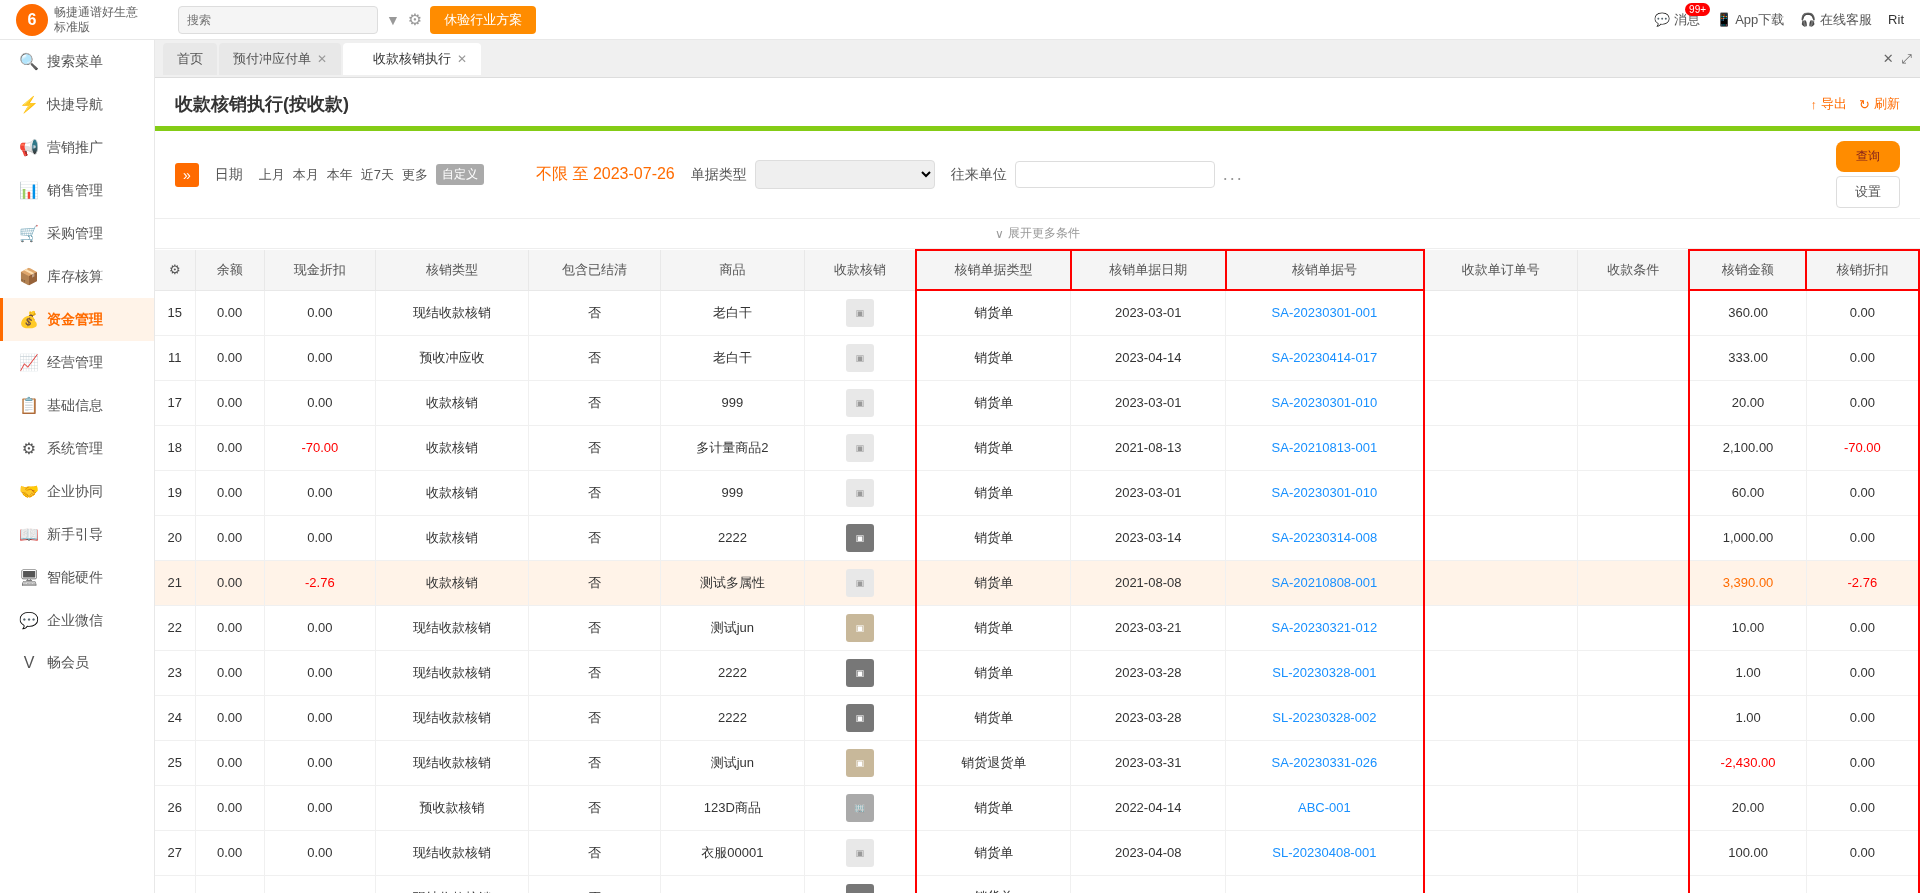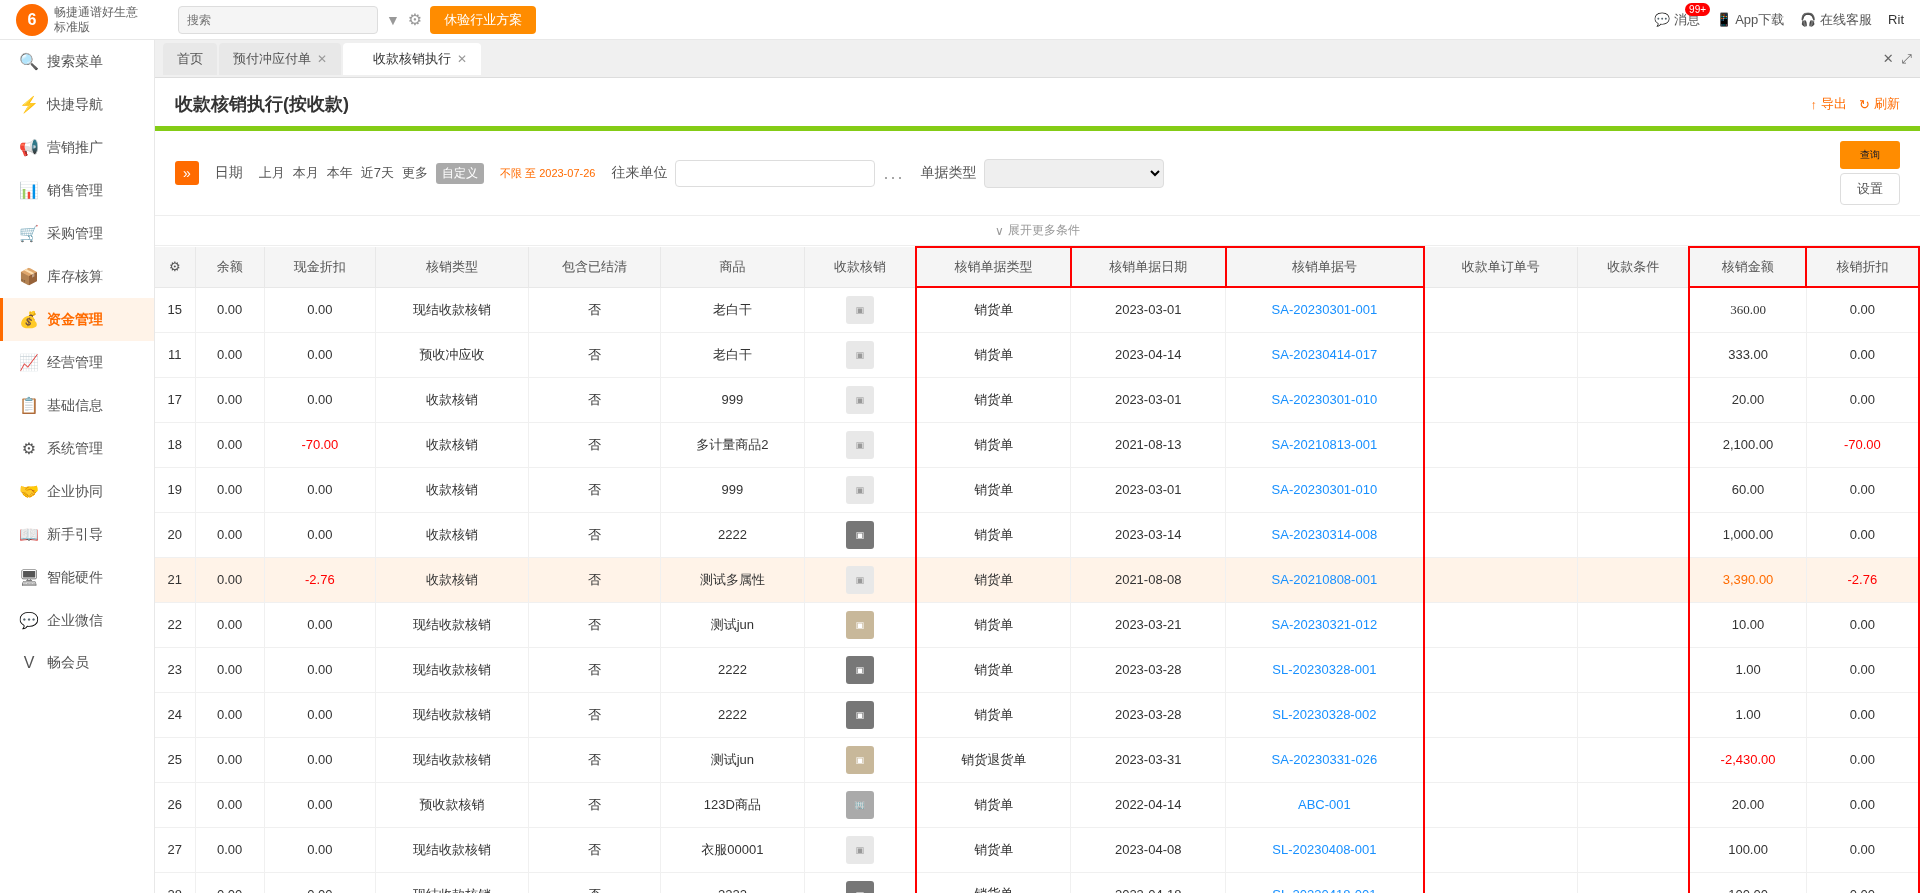--- a/index.html
+++ b/index.html
@@ -159,44 +159,44 @@
       border: none;
       border-radius: 3px;
       padding: 4px 8px;
       cursor: pointer;
       font-size: 14px;
     }
     .filter-label { color: #555; font-size: 14px; }
     .filter-date-links { display: flex; gap: 8px; align-items: center; }
     .filter-date-link { color: #555; cursor: pointer; font-size: 13px; }
     .filter-date-custom { color: #fff; background: #aaa; border-radius: 3px; padding: 2px 6px; cursor: pointer; font-size: 12px; }
-    .filter-date-range { color: #ff6b00; font-size: 11px; }
+    .filter-date-range { color: #ff6b00; font-size: 16px; margin-left: 36px; }
     .filter-input-group { display: flex; align-items: center; gap: 8px; }
     .filter-input {
       border: 1px solid #ddd;
       border-radius: 4px;
       padding: 5px 10px;
       width: 200px;
       font-size: 13px;
     }
     .filter-dots { color: #999; font-size: 18px; letter-spacing: 2px; }
     .filter-select {
       border: 1px solid #ddd;
       border-radius: 4px;
       padding: 5px 10px;
       width: 180px;
       font-size: 13px;
     }
     .btn-query {
       background: #ff8c00;
-      color: #0f172a;
+      color: #7f1d1d;
       border: none;
-      border-radius: 3px;
+      border-radius: 8px;
       padding: 7px 20px;
-      font-size: 10px;
+      font-size: 12px;
       cursor: pointer;
     }
     .btn-settings {
       background: #fff;
       color: #555;
       border: 1px solid #ddd;
       border-radius: 4px;
       padding: 6px 14px;
       font-size: 13px;
       cursor: pointer;
@@ -403,27 +403,27 @@
         <span class="filter-date-link">本月</span>
         <span class="filter-date-link">本年</span>
         <span class="filter-date-link">近7天</span>
         <span class="filter-date-link">更多</span>
         <span class="filter-date-custom">自定义</span>
       </div>
       <div style="display:flex;flex-direction:column;gap:2px;">
         <span class="filter-date-range">不限 至 2023-07-26</span>
       </div>
       <div class="filter-input-group">
+        <span class="filter-label">单据类型</span>
+        <select class="filter-select"></select>
+      </div>
+      <div class="filter-input-group">
         <span class="filter-label">往来单位</span>
         <input class="filter-input" type="text" style="">
         <span class="filter-dots">...</span>
-      </div>
-      <div class="filter-input-group">
-        <span class="filter-label">单据类型</span>
-        <select class="filter-select"></select>
       </div>
       <div style="display:flex;flex-direction:column;gap:4px;margin-left:auto;">
         <button class="btn-query">查询</button>
         <button class="btn-settings">设置</button>
       </div>
     </div>
 
     <div class="expand-more">
       <button class="expand-more-btn">
         <span>∨</span>
@@ -458,21 +458,21 @@
               <td>0.00</td>
               <td>现结收款核销</td>
               <td>否</td>
               <td>老白干</td>
               <td><div style="width:28px;height:28px;background:#e8e8e8;border-radius:3px;display:inline-flex;align-items:center;justify-content:center;color:#999;font-size:9px;">▣</div></td>
               <td style="border-width: 1px 1px 1px 2px; border-style: solid; border-color: rgb(240, 240, 240) rgb(240, 240, 240) rgb(240, 240, 240) red; border-image: initial;">销货单</td>
               <td style="border: 1px solid rgb(240, 240, 240);">2023-03-01</td>
               <td style="border-width: 1px 2px 1px 1px; border-style: solid; border-color: rgb(240, 240, 240) red rgb(240, 240, 240) rgb(240, 240, 240); border-image: initial;"><a class="link-cell">SA-20230301-001</a></td>
               <td></td>
               <td></td>
-              <td style="border-width: 1px 1px 1px 2px; border-style: solid; border-color: rgb(240, 240, 240) rgb(240, 240, 240) rgb(240, 240, 240) red; border-image: initial; font-family: Liberation Serif, serif;">360.00</td>
+              <td style="border-width: 1px 1px 1px 2px; border-style: solid; border-color: rgb(240, 240, 240) rgb(240, 240, 240) rgb(240, 240, 240) red; border-image: initial;">360.00</td>
               <td style="border-width: 1px 2px 1px 1px; border-style: solid; border-color: rgb(240, 240, 240) red rgb(240, 240, 240) rgb(240, 240, 240); border-image: initial;">0.00</td>
             </tr>
             <tr>
               <td>11</td>
               <td>0.00</td>
               <td>0.00</td>
               <td>预收冲应收</td>
               <td>否</td>
               <td>老白干</td>
               <td><div style="width:28px;height:28px;background:#e8e8e8;border-radius:3px;display:inline-flex;align-items:center;justify-content:center;color:#999;font-size:9px;">▣</div></td>

